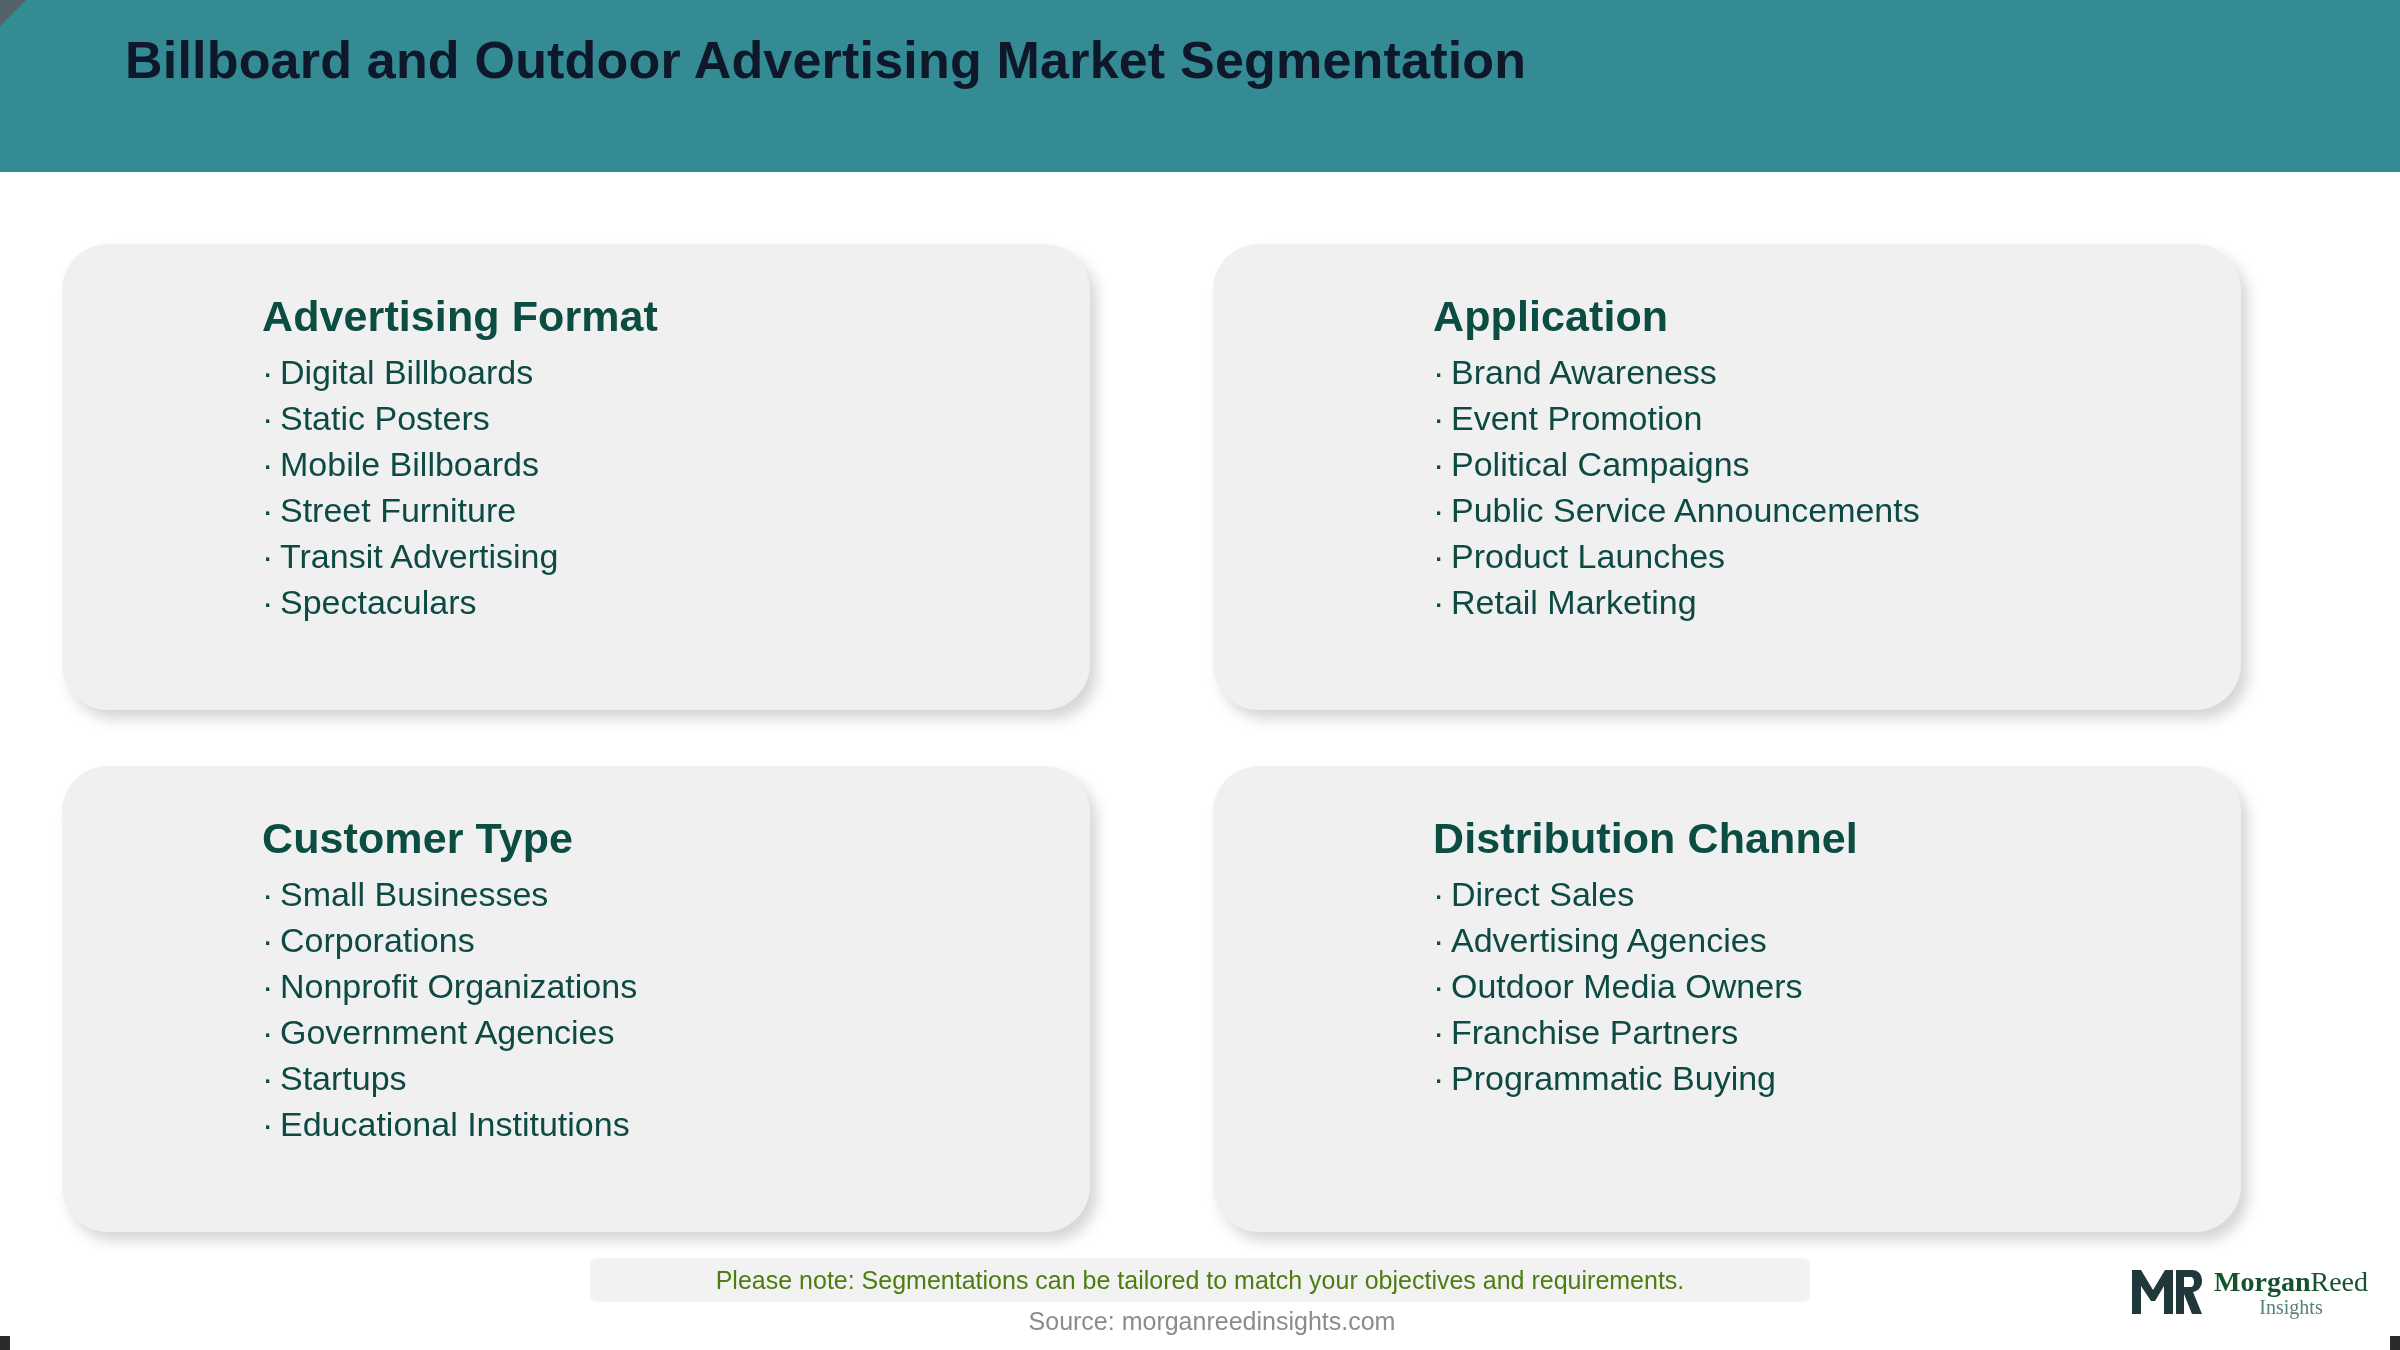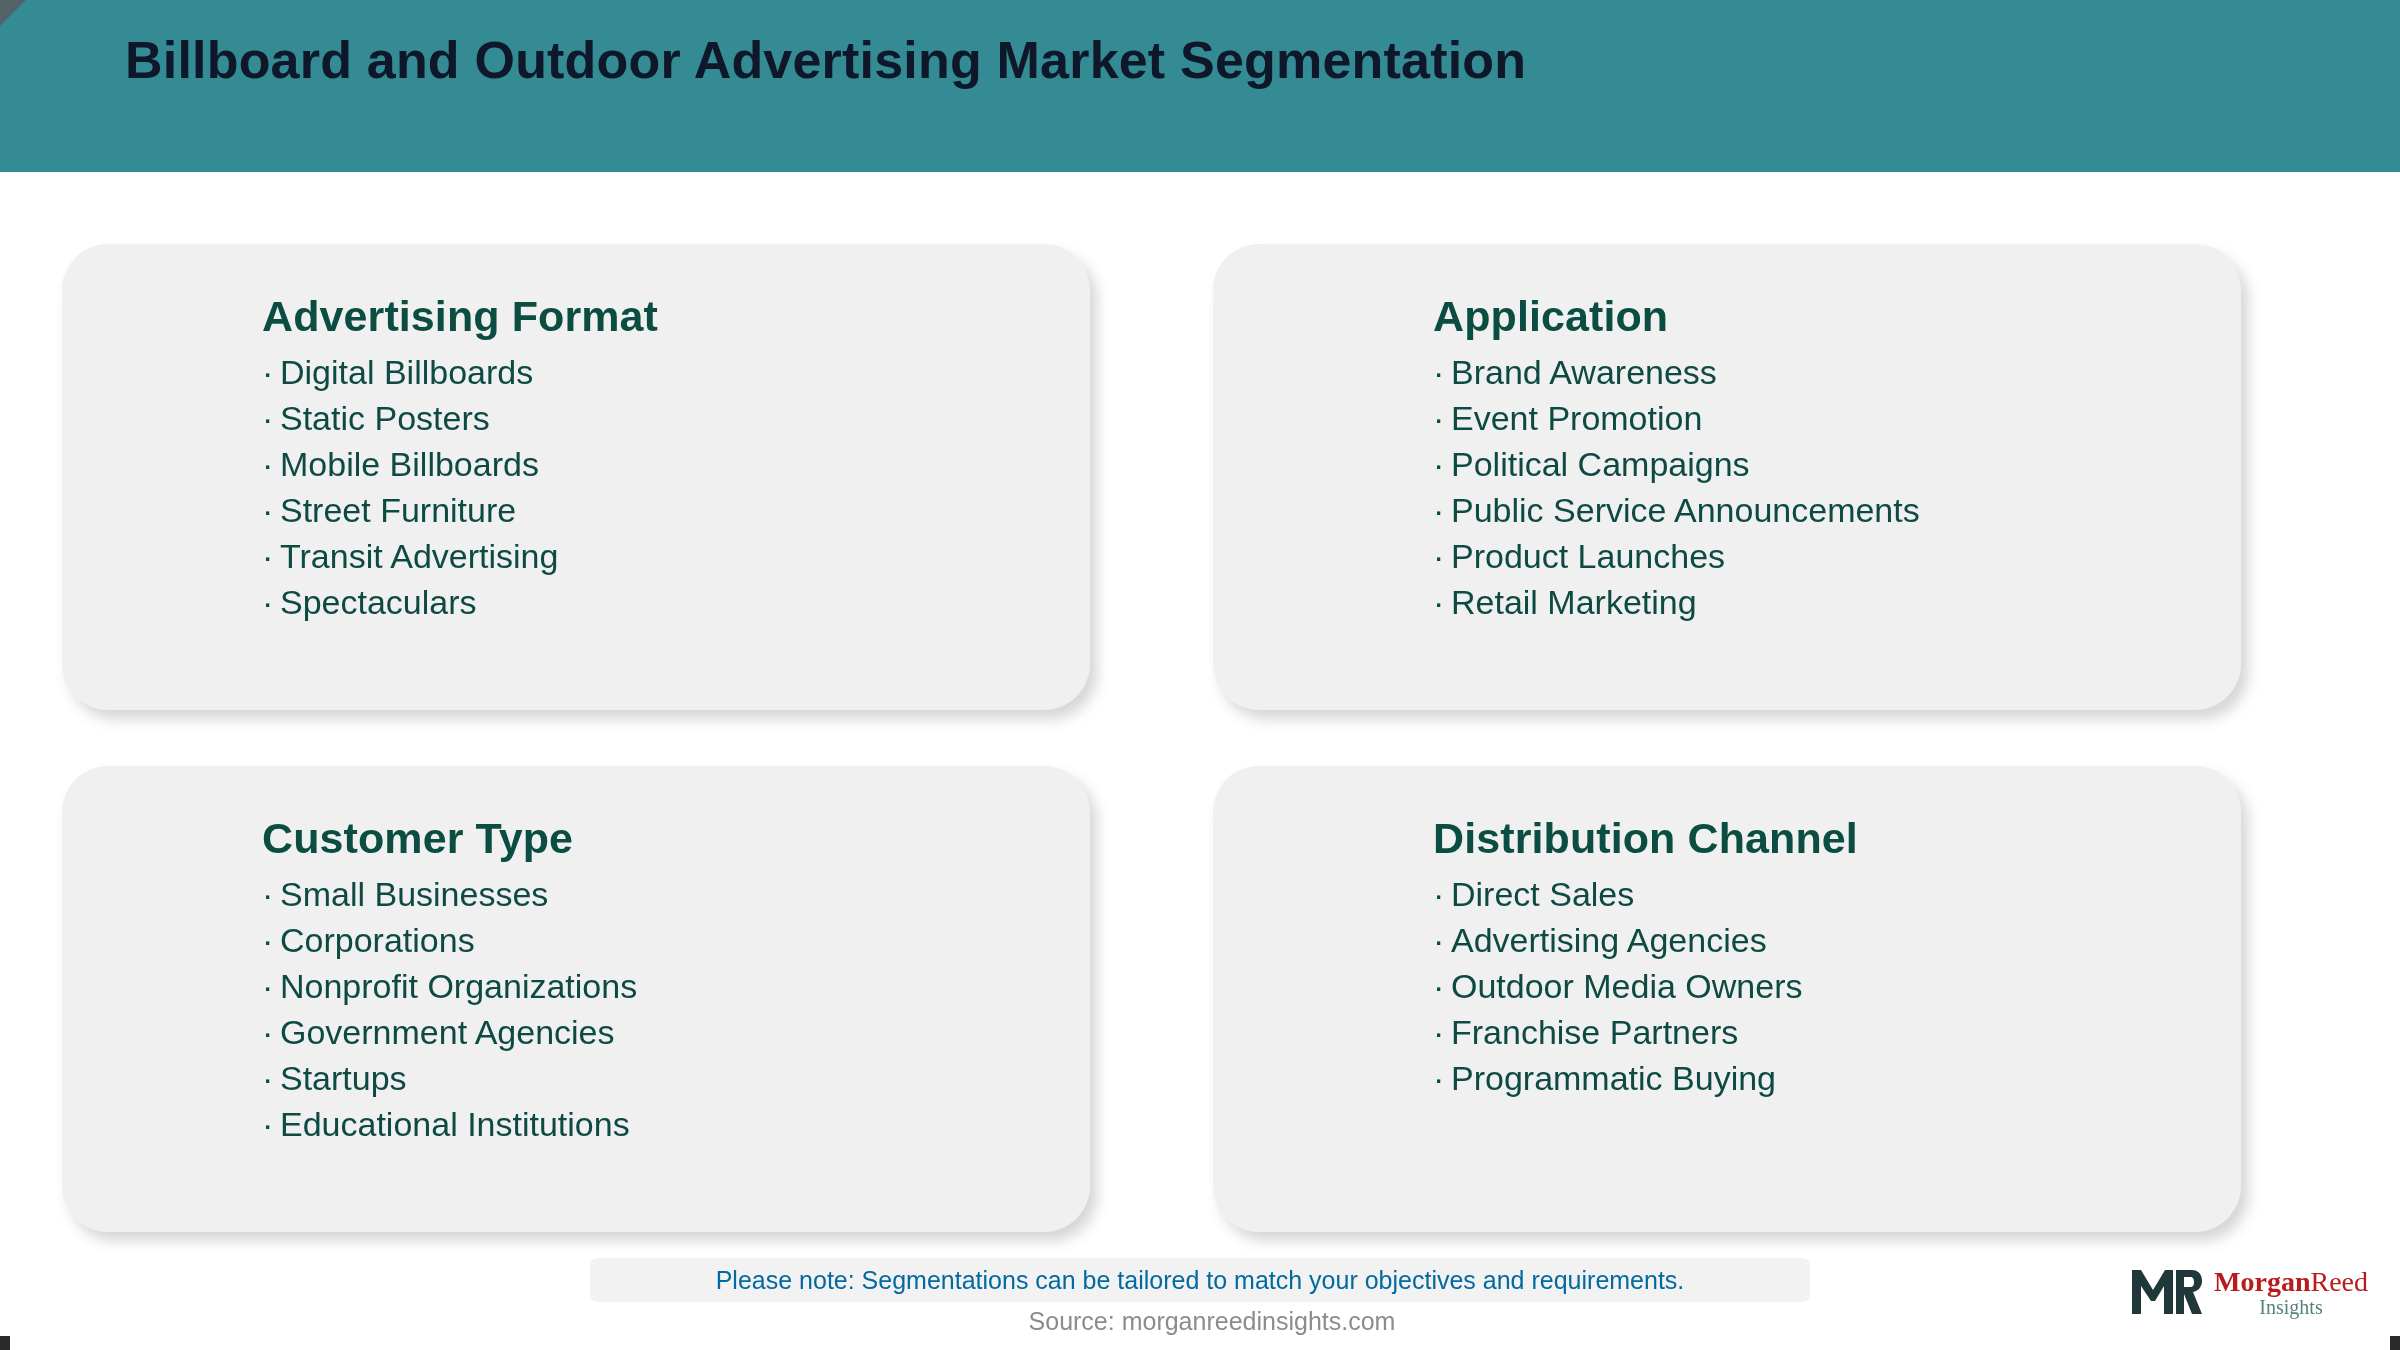--- a/index.html
+++ b/index.html
@@ -112,21 +112,21 @@
     width: 1220px;
     height: 44px;
     background: #F2F2F2;
     border-radius: 7px;
     display: flex;
     align-items: center;
     justify-content: center;
   }
   .note-text {
     font-size: 25px;
-    color: #0369a1;
+    color: #4d7c0f;
     white-space: nowrap;
   }
   .source-line {
     position: absolute;
     left: 0;
     top: 1307px;
     width: 2400px;
     text-align: center;
     font-size: 25px;
     color: #8C8C8C;
@@ -146,21 +146,21 @@
     width: 72px;
     height: 48px;
     flex: none;
   }
   .logo-words {
     display: flex;
     flex-direction: column;
     line-height: 1.02;
     font-family: "Liberation Serif", serif;
   }
-  .logo-line1 { font-size: 28px; color: #b91c1c; white-space: nowrap; }
+  .logo-line1 { font-size: 28px; color: #14532d; white-space: nowrap; }
   .logo-line1 .bold { font-weight: bold; }
   .logo-line2 { font-size: 20px; color: #55827C; white-space: nowrap; text-align: center; }
 
   
   .corner-tick {
     position: absolute;
     bottom: 0;
     width: 10px;
     height: 14px;
     background: #2b2b2b;

